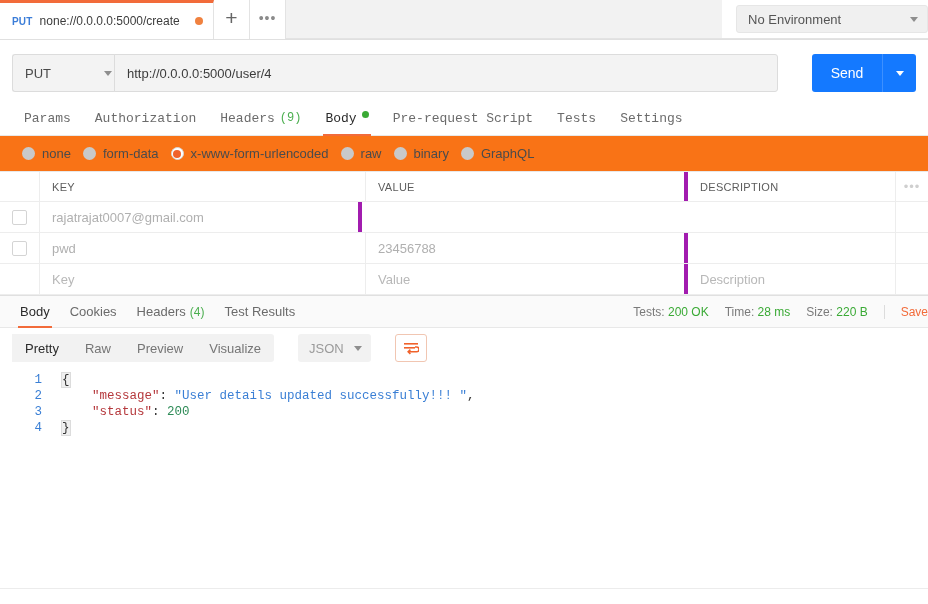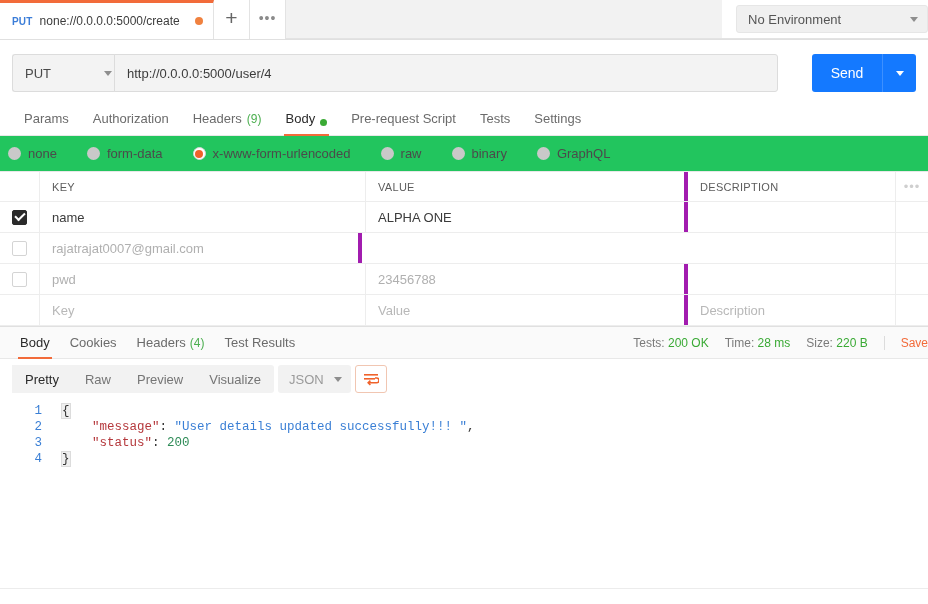--- a/index.html
+++ b/index.html
@@ -142,37 +142,38 @@
     display: flex; align-items: flex-end;
     padding: 0 0 0 12px;
     border-bottom: 1px solid #e8e8e8;
     height: 32px; min-height: 32px;
     background: #fff;
   }
   .rtab {
     font-size: 13px; color: #6b6b6b;
     padding: 0 12px 9px 12px;
     cursor: pointer; position: relative;
-    display: flex; align-items: flex-end; gap: 5px;
+    display: flex; align-items: flex-start; gap: 5px;
     white-space: nowrap;
+    font-family: Liberation Mono, monospace;
   }
   .rtab.active { color: #2b2b2b; }
   .rtab.active::after {
     content: ""; position: absolute; left: 10px; right: 10px; bottom: -1px;
     height: 2px; background: #f26b3a;
   }
   .count-green { color: #4caf50; font-size: 12px; }
   .dot-green { width: 7px; height: 7px; border-radius: 50%; background: #3aaa35; display: inline-block; }
 
   
   .bodytypes {
     display: flex; align-items: center;
     height: 35px; min-height: 35px;
-    padding-left: 8px; gap: 30px;
-    background: #22c55e;
+    padding-left: 22px; gap: 12px;
+    background: #f97316;
   }
   .rad { display: flex; align-items: center; gap: 7px; font-size: 13px; color: #4b4b4b; cursor: pointer; }
   .rad .circle {
     width: 13px; height: 13px; border-radius: 50%;
     background: #c9c9c9; flex: 0 0 auto;
     display: flex; align-items: center; justify-content: center;
   }
   .rad.sel .circle { background: #ffffff; border: 1px solid #d6d6d6; }
   .rad.sel .circle::after { content: ""; width: 8px; height: 8px; border-radius: 50%; background: #f0622b; }
 
@@ -244,21 +245,21 @@
     white-space: nowrap;
   }
   .meta-val { color: #3aaa35; }
   .meta-sep { width: 1px; height: 14px; background: #dcdcdc; }
   .save-resp { color: #f26b3a; font-size: 12px; padding-right: 0; }
 
   
   .fmtbar {
     height: 40px; min-height: 40px;
     display: flex; align-items: center;
-    padding: 0 12px; gap: 4px; background: #fff;
+    padding: 0 12px; gap: 24px; background: #fff;
   }
   .seg {
     display: flex; background: #f2f2f2; border-radius: 3px; height: 28px;
     align-items: stretch;
   }
   .seg-item {
     display: flex; align-items: center; padding: 0 13px;
     font-size: 13px; color: #757575; cursor: pointer;
   }
   .seg-item.active { color: #2b2b2b; background: #f2f2f2; font-weight: normal; }
@@ -392,29 +393,20 @@
     <div class="kvrow head">
       <div class="cell-check head"></div>
       <div class="cell-key">KEY</div>
       <div class="cell-val">VALUE</div>
       <div class="cell-desc">DESCRIPTION</div>
       <div class="cell-end">
         <span class="dots-faint">•••</span>
       </div>
     </div>
 
-    <div class="kvrow">
-      <div class="cell-check">
-        <span class="cbox checked"></span>
-      </div>
-      <div class="cell-key txt-active">name</div>
-      <div class="cell-val txt-active">ALPHA ONE</div>
-      <div class="cell-desc txt-place"></div>
-      <div class="cell-end"></div>
-    </div>
 
     <div class="kvrow">
       <div class="cell-check">
         <span class="cbox"></span>
       </div>
       <div class="cell-val txt-muted">rajatrajat0007@gmail.com</div>
       <div class="cell-desc txt-place"></div>
       <div class="cell-end"></div>
     </div>
 

